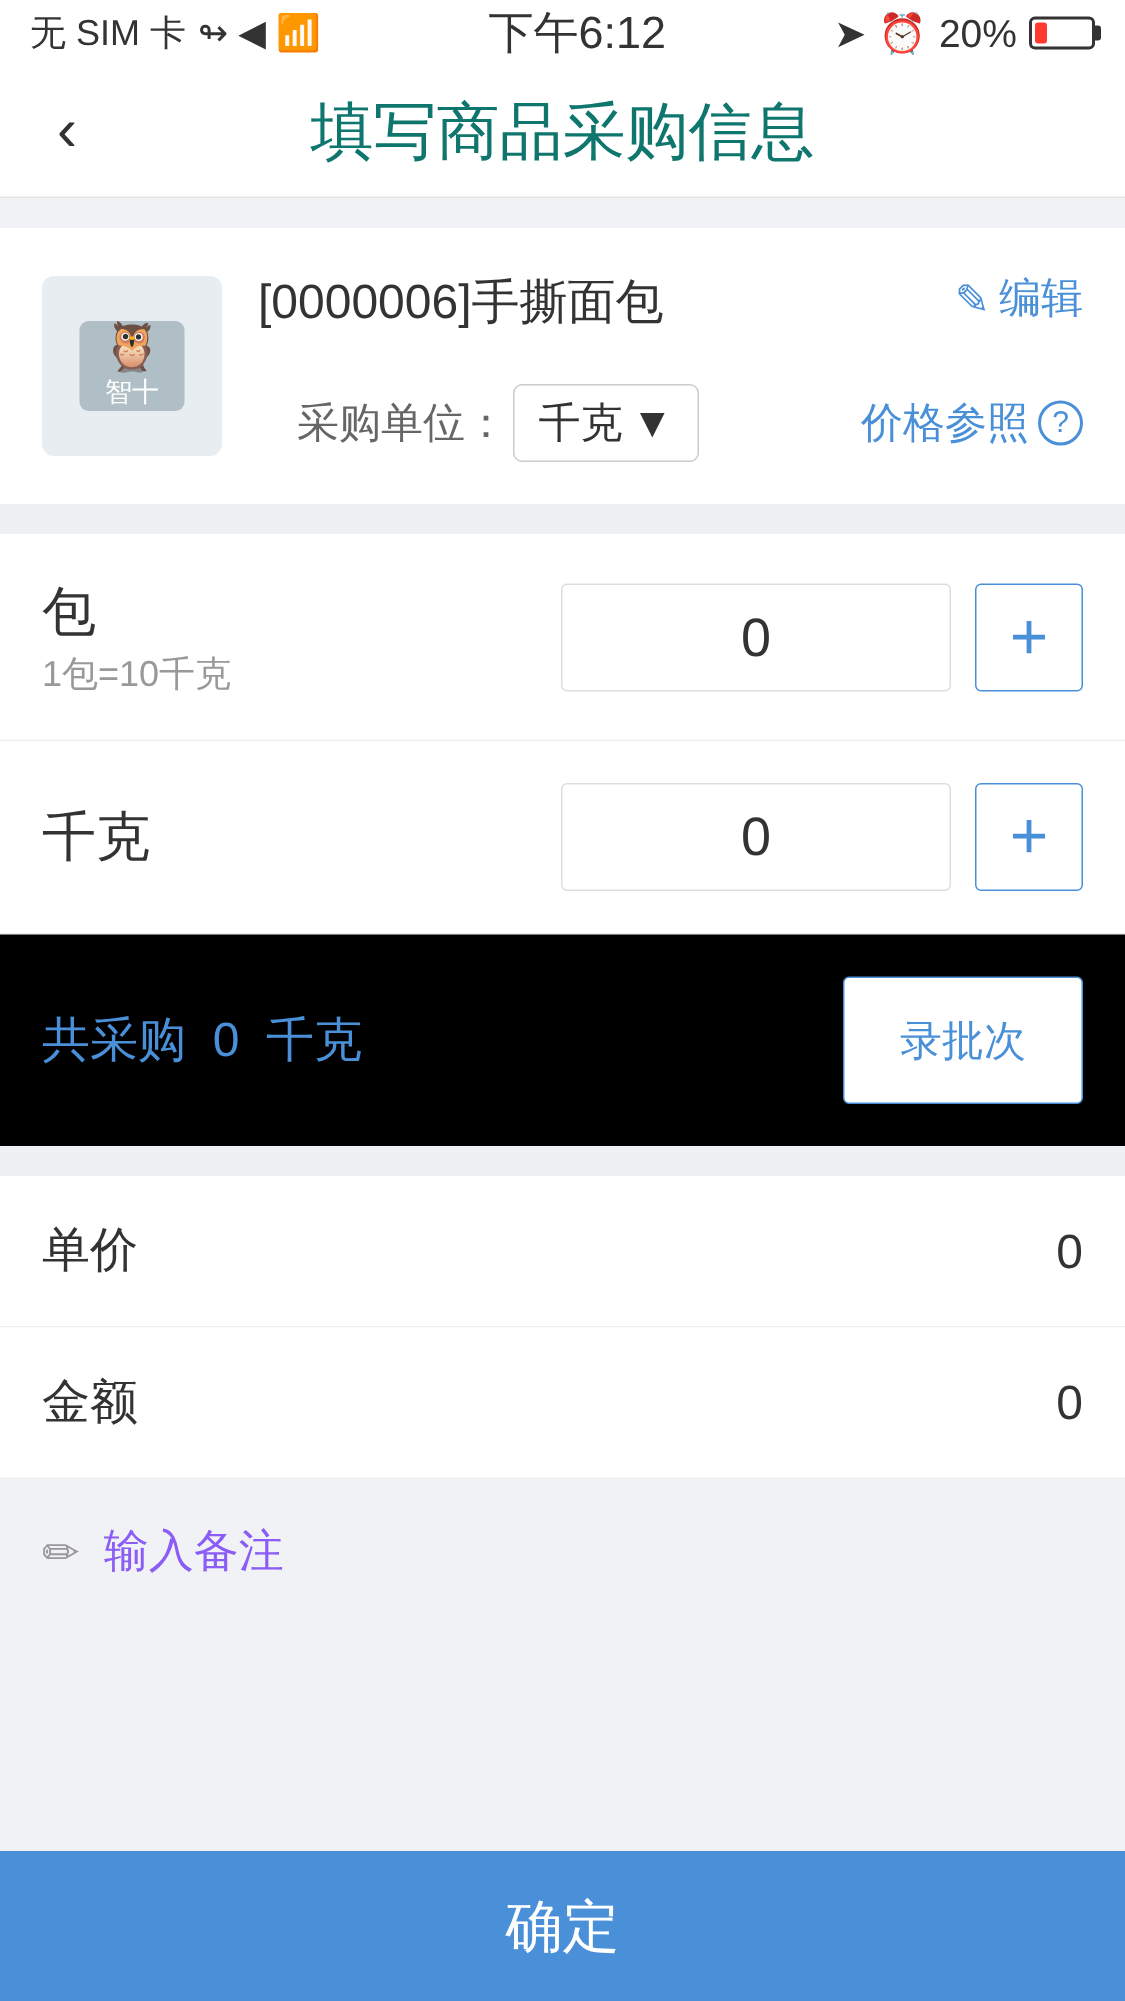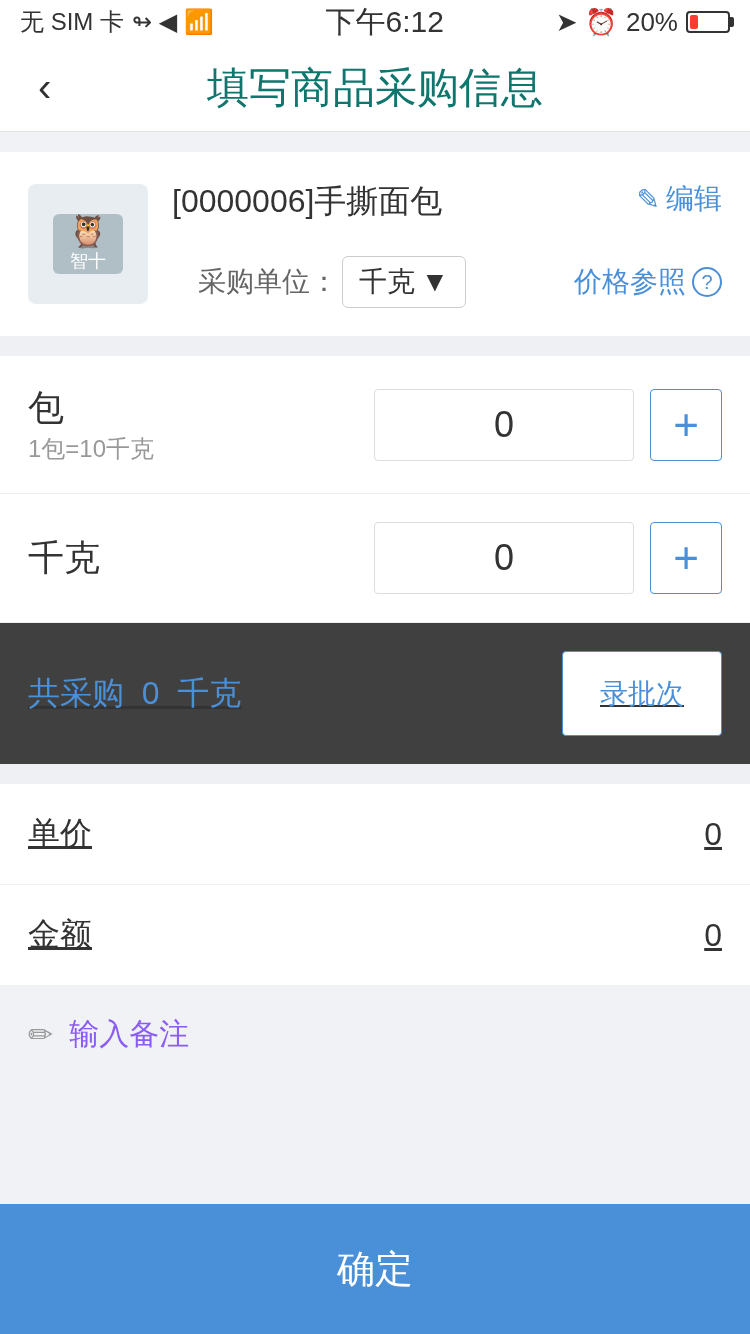--- a/index.html
+++ b/index.html
@@ -250,26 +250,25 @@
       font-size: 44px;
       display: flex;
       align-items: center;
       justify-content: center;
       cursor: pointer;
       flex-shrink: 0;
     }
 
     
     .total-row {
-      background: #404040;
+      background: #000000;
       padding: 28px;
       display: flex;
       align-items: center;
       justify-content: space-between;
-      text-decoration: underline;
     }
     .total-text {
       font-size: 32px;
       color: #333;
     }
     .total-text span {
       color: #4a90d9;
       font-weight: 500;
     }
     .batch-btn {
@@ -287,21 +286,20 @@
     }
 
     
     .info-row {
       background: #fff;
       padding: 28px;
       display: flex;
       align-items: center;
       justify-content: space-between;
       border-bottom: 1px solid #f0f0f0;
-      text-decoration: underline;
     }
     .info-row-label {
       font-size: 32px;
       color: #333;
     }
     .info-row-value {
       font-size: 32px;
       color: #333;
     }
 
@@ -327,21 +325,21 @@
       height: 200px;
       background: #f0f2f5;
     }
 
     
     .confirm-btn {
       position: fixed;
       bottom: 0;
       left: 0;
       width: 750px;
-      height: 130px;
+      height: 100px;
       background: #4a90d9;
       color: #fff;
       font-size: 38px;
       font-weight: 500;
       display: flex;
       align-items: center;
       justify-content: center;
       cursor: pointer;
       border: none;
     }

